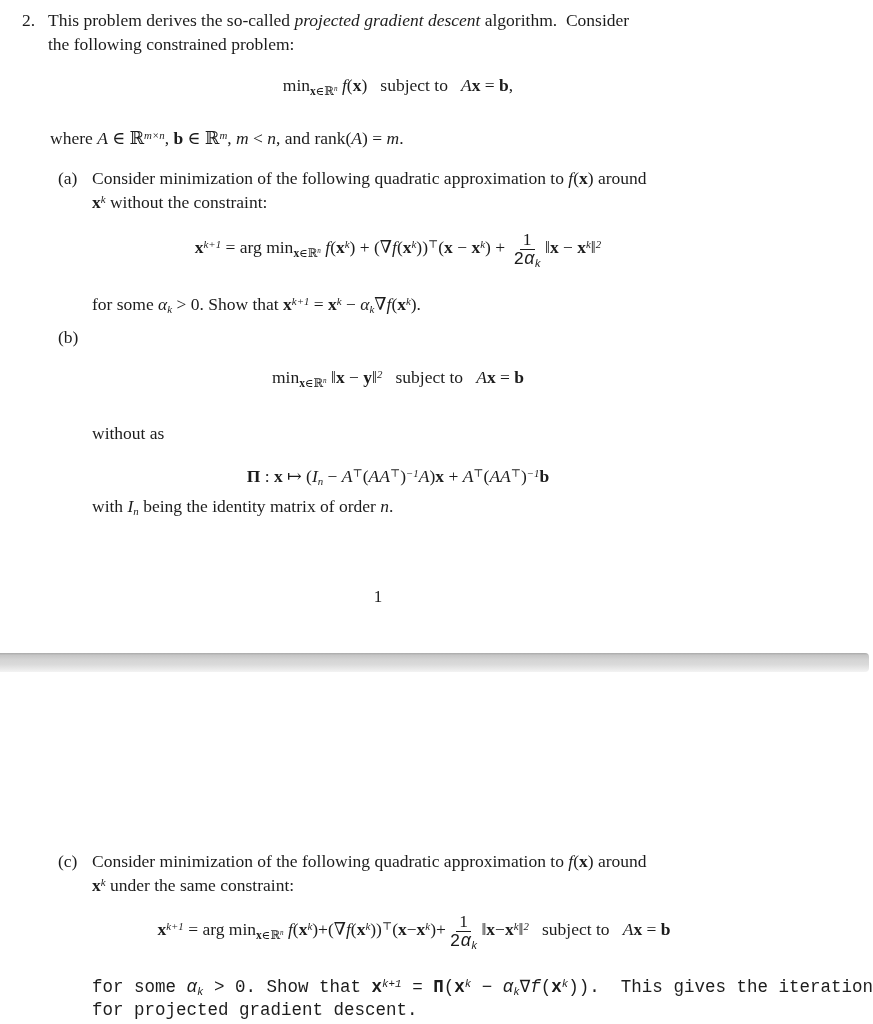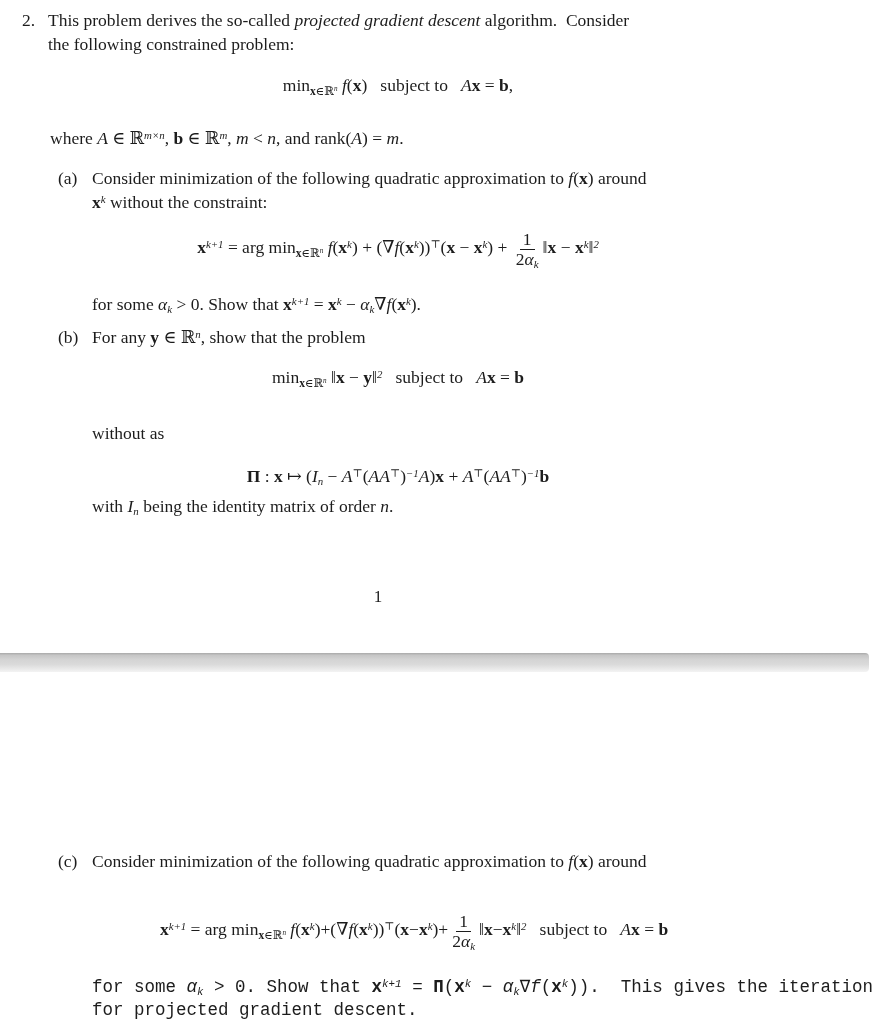--- a/index.html
+++ b/index.html
@@ -18,21 +18,21 @@
   .eq { text-align:center; white-space:pre; }
   
   .m-r { white-space:pre; }
   .m-i { font-style:italic; white-space:pre; }
   .m-b { font-weight:700; white-space:pre; }
   sup.m-sup { font-size:0.62em; vertical-align:0.5em; line-height:0; font-style:italic; white-space:pre; }
   sub.m-sub { font-size:0.62em; vertical-align:-0.25em; line-height:0; font-style:italic; white-space:pre; }
   .frac { display:inline-flex; flex-direction:column; align-items:center;
           vertical-align:middle; margin:0 2px; line-height:1.08; }
   .frac .num { display:block; border-bottom:1.2px solid #1c1c1c; padding:0 3px; }
-  .frac .den { display:block; padding:0 2px; }
+  .frac .den { display:block; padding:0 2px;font-family:Liberation Mono, monospace; }
   .under { display:inline-flex; align-items:center; line-height:1.08; }
   .under .utop { display:block; }
   .under .ubot { display:block; font-size:0.66em; line-height:1; margin-top:12px; }
   .pagenum { text-align:center; font-size:17px; }
   .divider {
     position:absolute; left:0; top:653px; width:869px; height:19px;
     border-radius:0 4px 4px 0;
     background:linear-gradient(to bottom,#a9a9a9 0%,#c6c6c6 12%,#d4d4d4 35%,#dadada 60%,#ececec 88%,#f3f3f3 100%);
   }
 </style>
@@ -65,23 +65,20 @@
     </div>
   </div>
 
   <div class="abs eq" style="left:48px; top:230px; width:700px;"><span class="m-b">x</span><sup class="m-sup">k+1</sup><span class="m-r"> = arg </span><span class="under"><span class="utop"><span class="m-r">min</span></span><span class="ubot"><span class="m-b">x</span><span class="m-r">∈ℝ</span><sup class="m-sup">n</sup></span></span><span class="m-r"> </span><span class="m-i">f</span><span class="m-r">(</span><span class="m-b">x</span><sup class="m-sup">k</sup><span class="m-r">) + (∇</span><span class="m-i">f</span><span class="m-r">(</span><span class="m-b">x</span><sup class="m-sup">k</sup><span class="m-r">))</span><sup class="m-sup">⊤</sup><span class="m-r">(</span><span class="m-b">x</span><span class="m-r"> − </span><span class="m-b">x</span><sup class="m-sup">k</sup><span class="m-r">) + </span><span class="frac"><span class="num"><span class="m-r">1</span></span><span class="den"><span class="m-r">2</span><span class="m-i">α</span><sub class="m-sub">k</sub></span></span><span class="m-r">‖</span><span class="m-b">x</span><span class="m-r"> − </span><span class="m-b">x</span><sup class="m-sup">k</sup><span class="m-r">‖</span><sup class="m-sup">2</sup></div>
 
   <div class="abs line" style="left:92px; top:294px;"><span class="m-r">for some </span><span class="m-i">α</span><sub class="m-sub">k</sub><span class="m-r"> &gt; 0. Show that </span><span class="m-b">x</span><sup class="m-sup">k+1</sup><span class="m-r"> = </span><span class="m-b">x</span><sup class="m-sup">k</sup><span class="m-r"> − </span><span class="m-i">α</span><sub class="m-sub">k</sub><span class="m-r">∇</span><span class="m-i">f</span><span class="m-r">(</span><span class="m-b">x</span><sup class="m-sup">k</sup><span class="m-r">).</span></div>
 
   <div class="abs" style="left:58px; top:327px;">
     <div class="row">
       <span class="ilabel w2">(b)</span>
-      <div>
-        <div class="line"><span class="m-r">For any </span><span class="m-b">y</span><span class="m-r"> ∈ ℝ</span><sup class="m-sup">n</sup><span class="m-r">, show that the problem</span></div>
-      </div>
     </div>
   </div>
 
   <div class="abs eq" style="left:48px; top:366px; width:700px;"><span class="under"><span class="utop"><span class="m-r">min</span></span><span class="ubot"><span class="m-b">x</span><span class="m-r">∈ℝ</span><sup class="m-sup">n</sup></span></span><span class="m-r"> ‖</span><span class="m-b">x</span><span class="m-r"> − </span><span class="m-b">y</span><span class="m-r">‖</span><sup class="m-sup">2</sup><span class="m-r">   subject to   </span><span class="m-i">A</span><span class="m-b">x</span><span class="m-r"> = </span><span class="m-b">b</span></div>
 
   <div class="abs" style="left:92px; top:423px;">
     <div class="line"><span class="m-r">without as</span></div>
   </div>
 
   <div class="abs eq" style="left:48px; top:466px; width:700px;"><span class="m-b">Π</span><span class="m-r"> : </span><span class="m-b">x</span><span class="m-r"> ↦ (</span><span class="m-i">I</span><sub class="m-sub">n</sub><span class="m-r"> − </span><span class="m-i">A</span><sup class="m-sup">⊤</sup><span class="m-r">(</span><span class="m-i">AA</span><sup class="m-sup">⊤</sup><span class="m-r">)</span><sup class="m-sup">−1</sup><span class="m-i">A</span><span class="m-r">)</span><span class="m-b">x</span><span class="m-r"> + </span><span class="m-i">A</span><sup class="m-sup">⊤</sup><span class="m-r">(</span><span class="m-i">AA</span><sup class="m-sup">⊤</sup><span class="m-r">)</span><sup class="m-sup">−1</sup><span class="m-b">b</span></div>
@@ -90,20 +87,21 @@
 
   <div class="abs pagenum" style="left:48px; top:587px; width:660px;">1</div>
 
   <div class="divider"></div>
 
   <div class="abs" style="left:58px; top:851px;">
     <div class="row">
       <span class="ilabel w2">(c)</span>
       <div>
         <div class="line"><span class="m-r">Consider minimization of the following quadratic approximation to </span><span class="m-i">f</span><span class="m-r">(</span><span class="m-b">x</span><span class="m-r">) around</span></div>
+        <div class="line"><span class="m-b">x</span><sup class="m-sup">k</sup><span class="m-r"> under the same constraint:</span></div>
       </div>
     </div>
   </div>
 
   <div class="abs eq" style="left:56px; top:912px; width:716px;"><span class="m-b">x</span><sup class="m-sup">k+1</sup><span class="m-r"> = arg </span><span class="under"><span class="utop"><span class="m-r">min</span></span><span class="ubot"><span class="m-b">x</span><span class="m-r">∈ℝ</span><sup class="m-sup">n</sup></span></span><span class="m-r"> </span><span class="m-i">f</span><span class="m-r">(</span><span class="m-b">x</span><sup class="m-sup">k</sup><span class="m-r">)+(∇</span><span class="m-i">f</span><span class="m-r">(</span><span class="m-b">x</span><sup class="m-sup">k</sup><span class="m-r">))</span><sup class="m-sup">⊤</sup><span class="m-r">(</span><span class="m-b">x</span><span class="m-r">−</span><span class="m-b">x</span><sup class="m-sup">k</sup><span class="m-r">)+</span><span class="frac"><span class="num"><span class="m-r">1</span></span><span class="den"><span class="m-r">2</span><span class="m-i">α</span><sub class="m-sub">k</sub></span></span><span class="m-r">‖</span><span class="m-b">x</span><span class="m-r">−</span><span class="m-b">x</span><sup class="m-sup">k</sup><span class="m-r">‖</span><sup class="m-sup">2</sup><span class="m-r">   subject to   </span><span class="m-i">A</span><span class="m-b">x</span><span class="m-r"> = </span><span class="m-b">b</span></div>
 
   <div class="abs" style="left:92px; top:976px;font-family:Liberation Mono, monospace;">
     <div class="line"><span class="m-r">for some </span><span class="m-i">α</span><sub class="m-sub">k</sub><span class="m-r"> &gt; 0. Show that </span><span class="m-b">x</span><sup class="m-sup">k+1</sup><span class="m-r"> = </span><span class="m-b">Π</span><span class="m-r">(</span><span class="m-b">x</span><sup class="m-sup">k</sup><span class="m-r"> − </span><span class="m-i">α</span><sub class="m-sub">k</sub><span class="m-r">∇</span><span class="m-i">f</span><span class="m-r">(</span><span class="m-b">x</span><sup class="m-sup">k</sup><span class="m-r">)).  This gives the iteration</span></div>
     <div class="line"><span class="m-r">for projected gradient descent.</span></div>
   </div>

